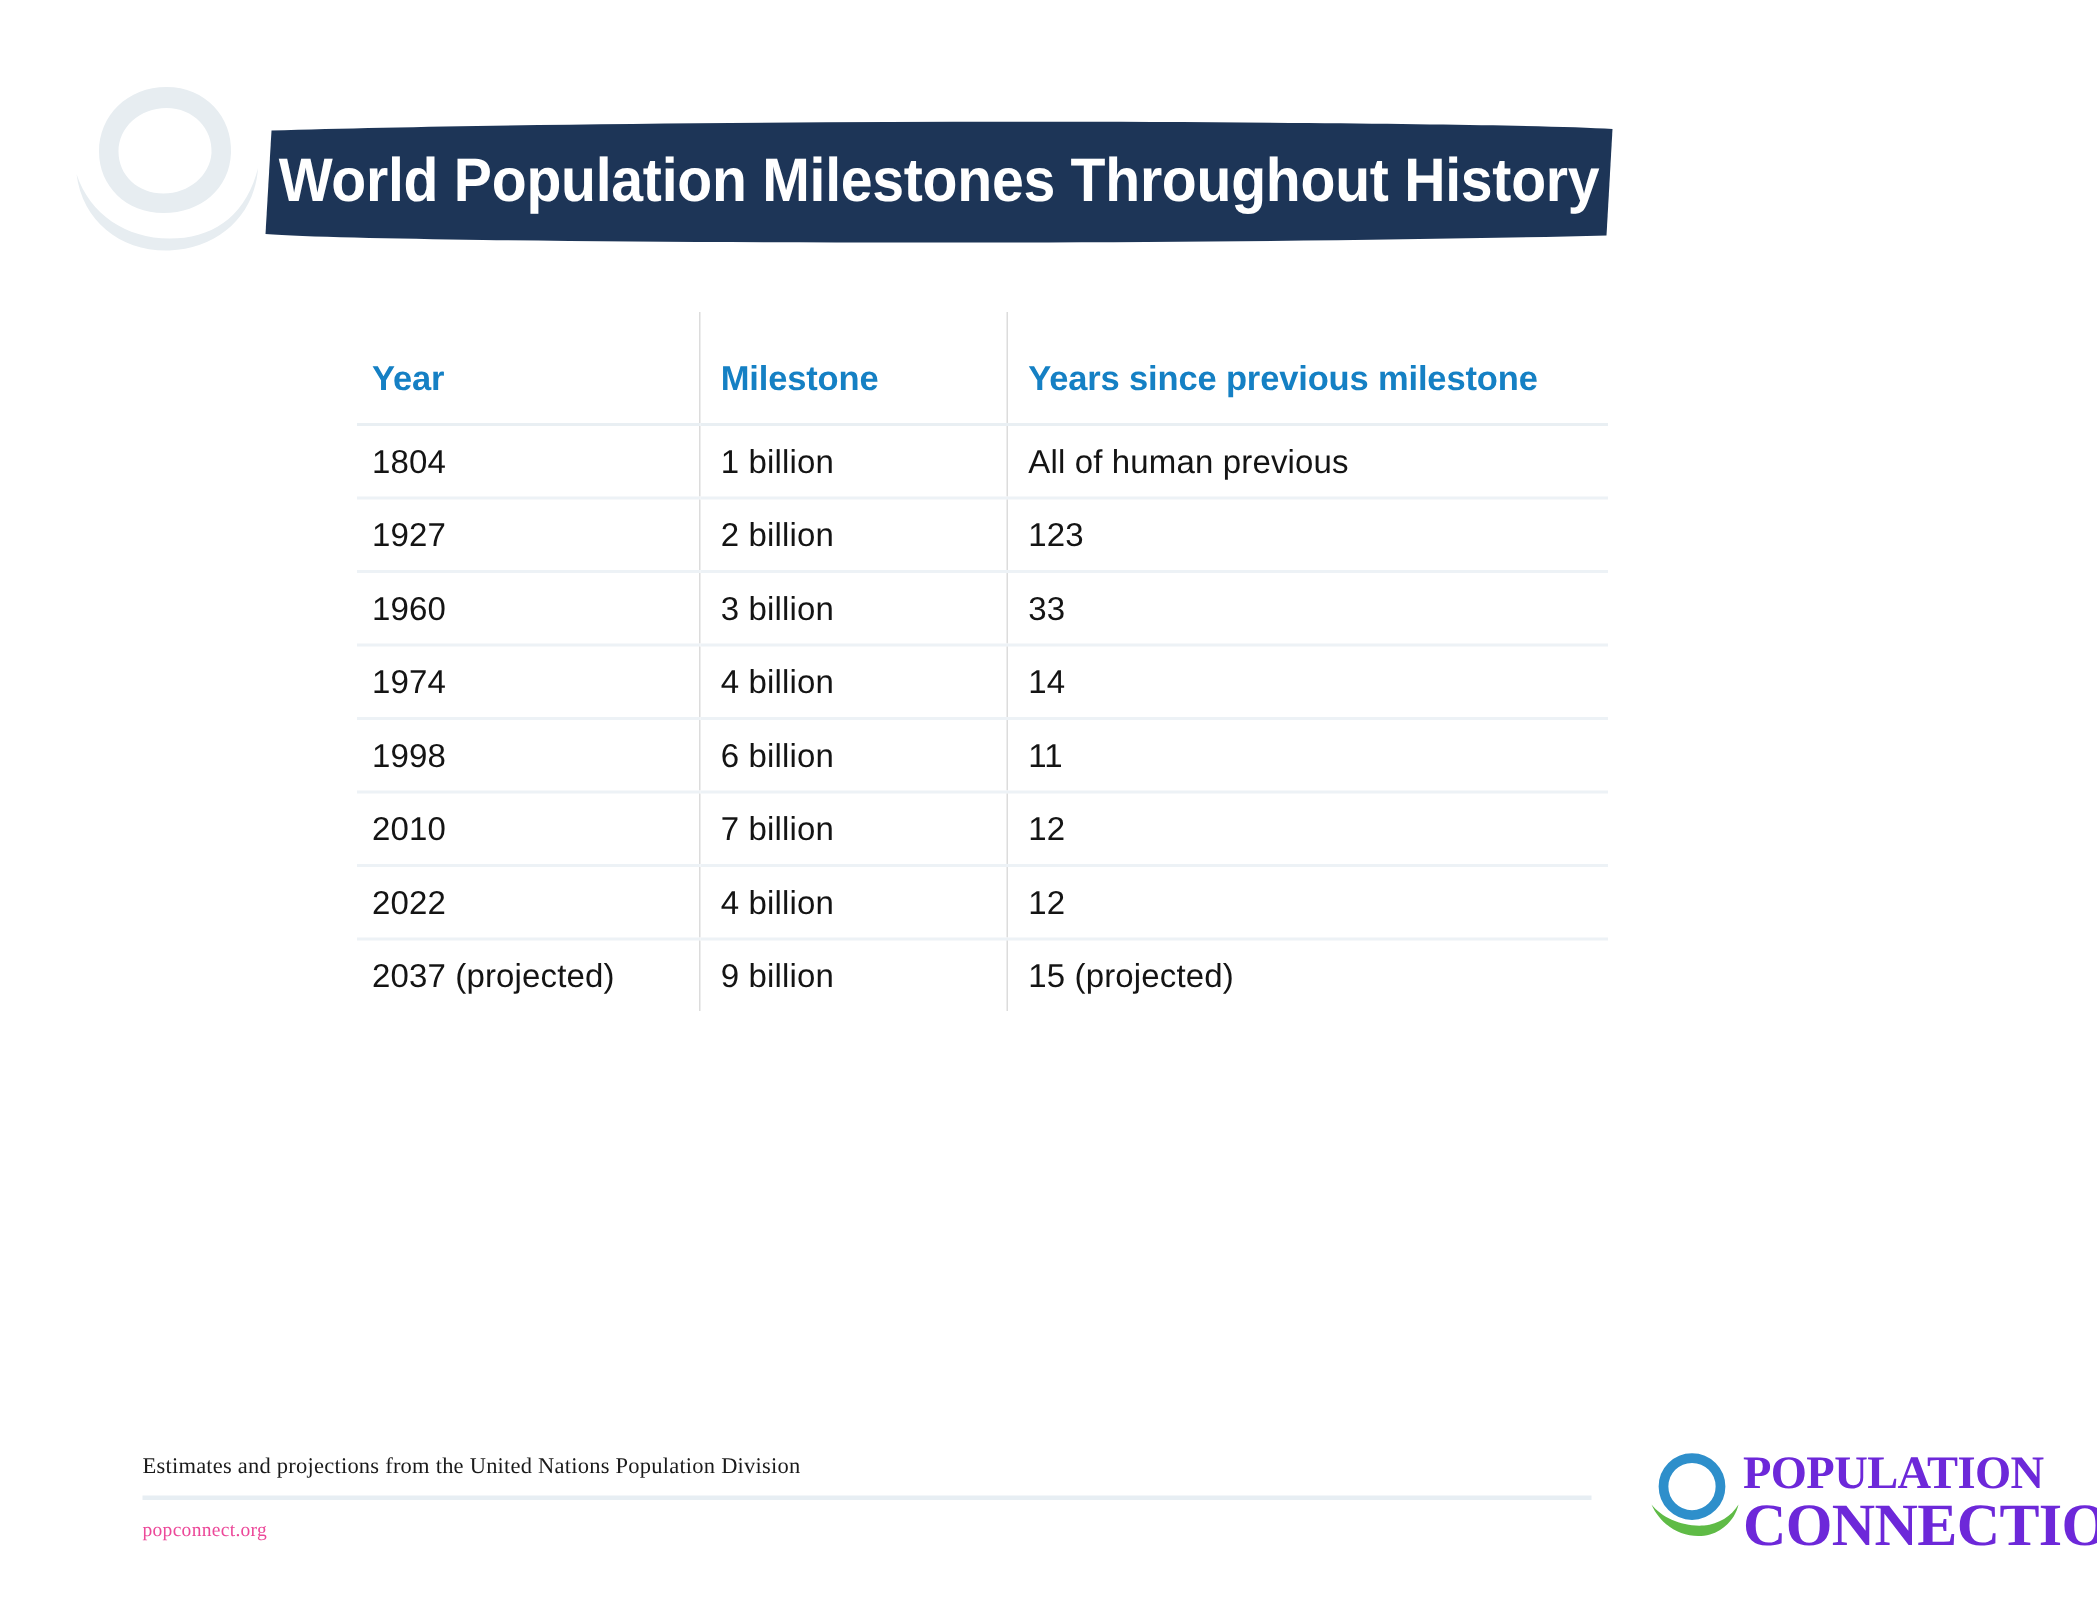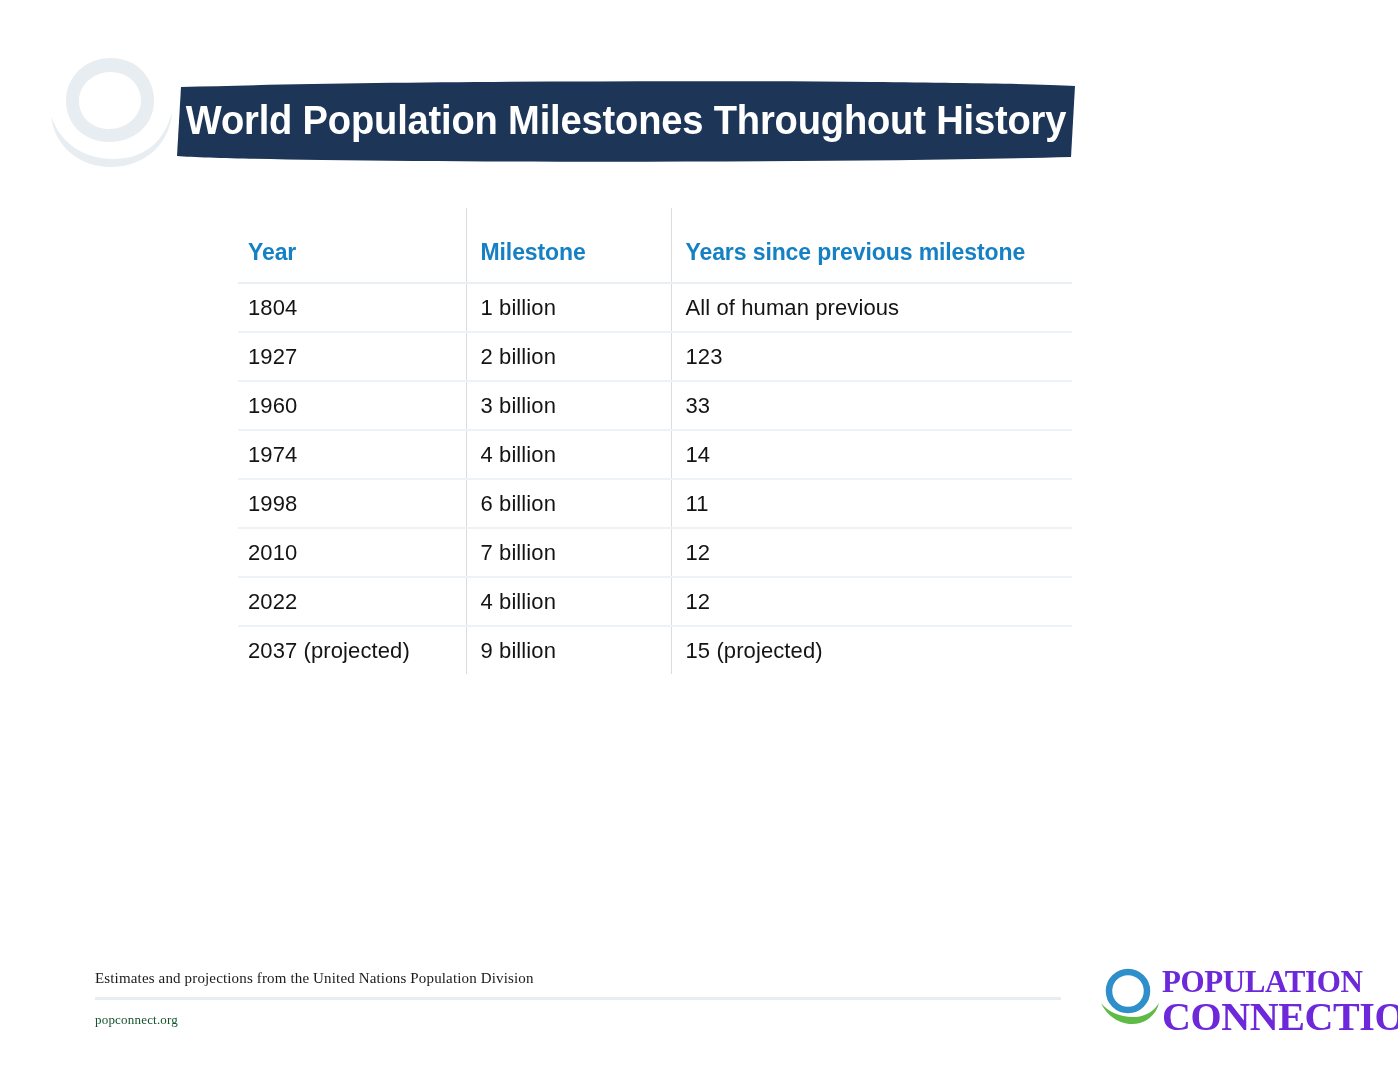--- a/index.html
+++ b/index.html
@@ -126,21 +126,21 @@
     width: 966px;
     height: 3px;
     background: #E7EEF3;
   }
   .footer-url {
     position: absolute;
     left: 95px;
     top: 1012px;
     font-family: "Liberation Serif", serif;
     font-size: 13px;
-    color: #14532d;
+    color: #ec4899;
     letter-spacing: 0.2px;
   }
 
   
   .logo {
     position: absolute;
     left: 1098px;
     top: 963px;
     width: 240px;
     height: 70px;

